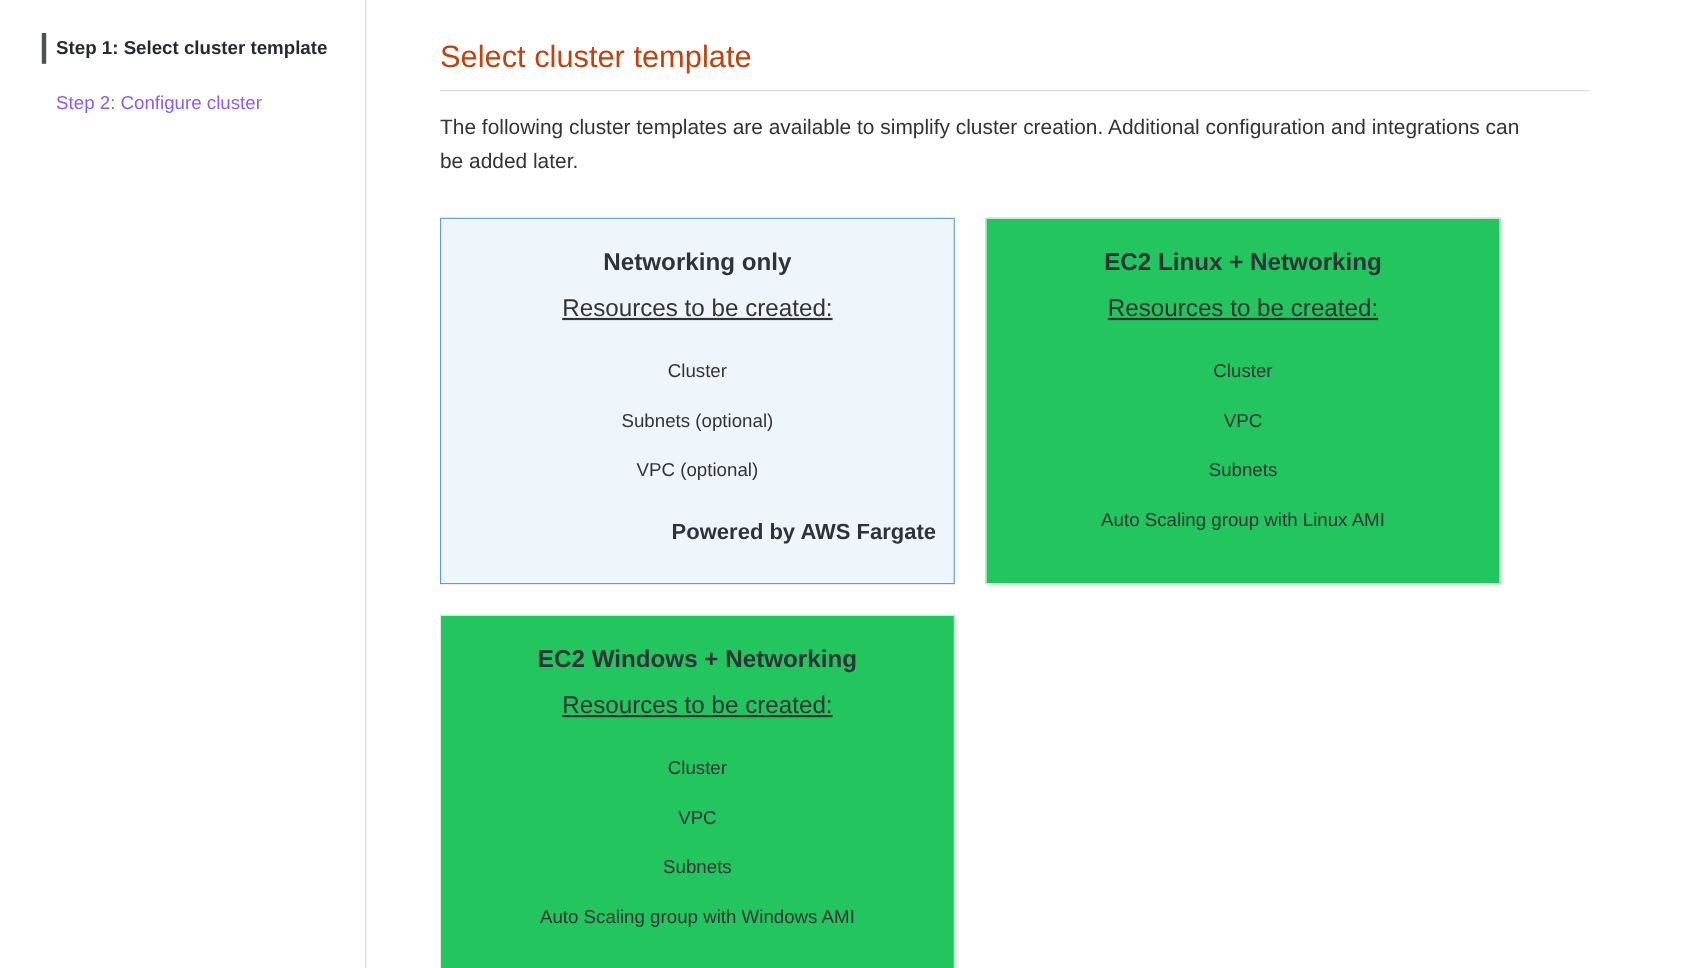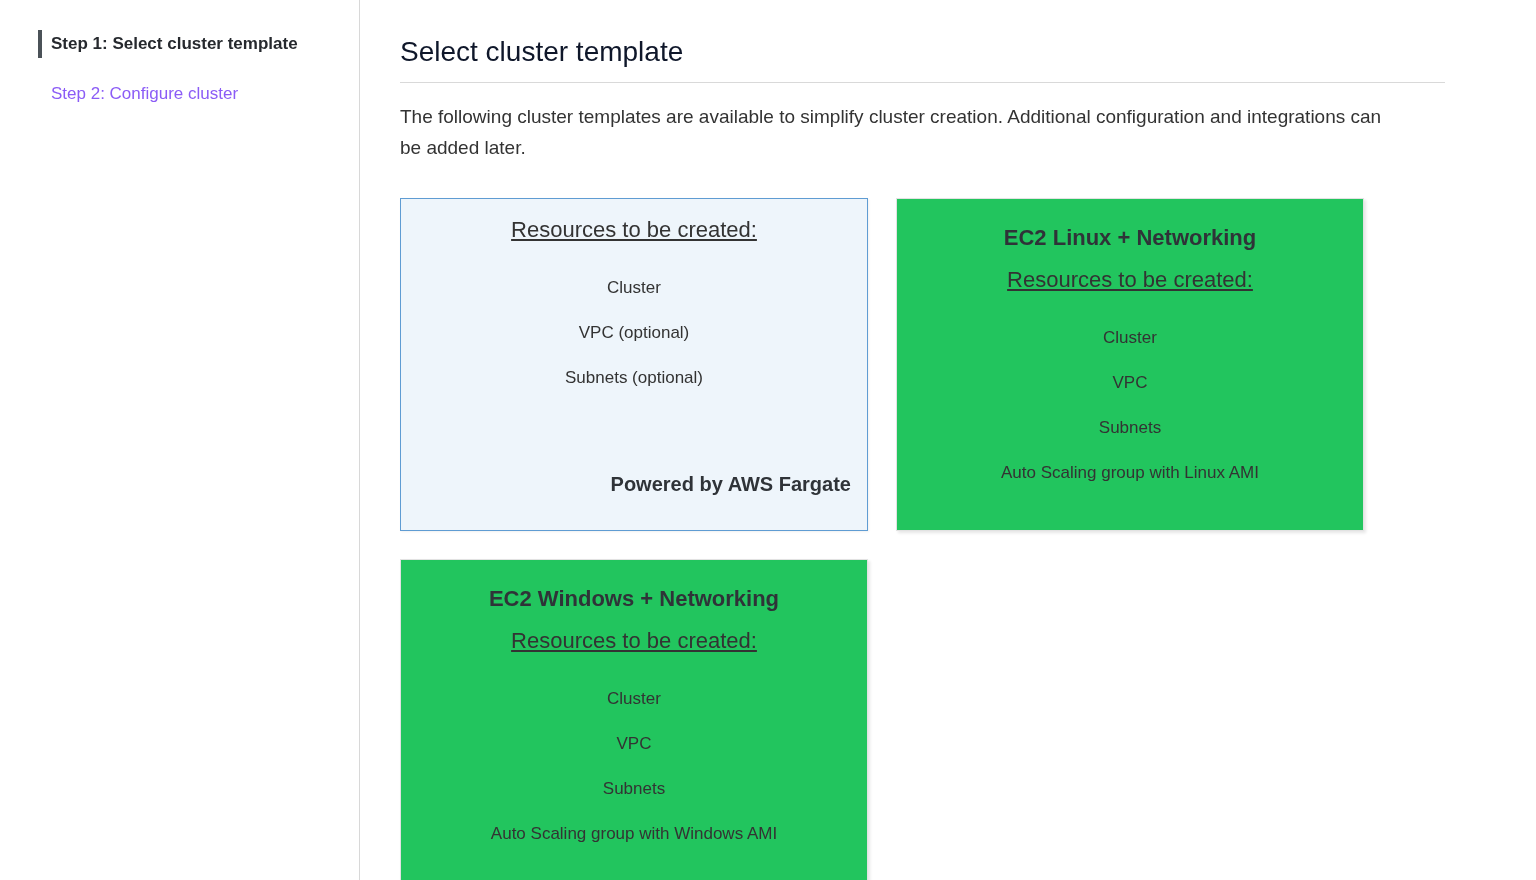--- a/index.html
+++ b/index.html
@@ -9,21 +9,21 @@
     background: #ffffff;
     font-family: "Liberation Sans", sans-serif;
     color: #333333;
     overflow: hidden;
   }
 
   
   .sidebar {
     position: absolute;
     left: 0; top: 0;
-    width: 360px;
+    width: 333px;
     height: 880px;
     border-right: 1px solid #d8d8d8;
     background: #ffffff;
   }
   .step {
     font-size: 17px;
     margin: 0 0 0 38px;
     padding: 4px 0 4px 0;
     cursor: pointer;
   }
@@ -44,21 +44,21 @@
   .main {
     position: absolute;
     left: 400px;
     top: 0;
     width: 1045px;
   }
   .page-title {
     margin-top: 36px;
     font-size: 28px;
     font-weight: 400;
-    color: #0f172a;
+    color: #c2410c;
   }
   .title-rule {
     border: none;
     border-top: 1px solid #d9d9d9;
     margin: 14px 0 18px 0;
   }
   .page-description {
     font-size: 19px;
     line-height: 1.65;
     color: #333;
@@ -131,25 +131,26 @@
 </nav>
 
 <main class="main">
   <h1 class="page-title">Select cluster template</h1>
   <hr class="title-rule">
   <p class="page-description">The following cluster templates are available to simplify cluster creation. Additional configuration and integrations can be added later.</p>
 
   <div class="cards">
 
     <div class="card selected">
+      <h3 class="card-title">Networking only</h3>
       <div class="resources-heading">Resources to be created:</div>
       <ul class="resource-list">
         <li>Cluster</li>
+        <li>Subnets (optional)</li>
         <li>VPC (optional)</li>
-        <li>Subnets (optional)</li>
       </ul>
       <div class="card-footer">Powered by AWS Fargate</div>
     </div>
 
     <div class="card">
       <h3 class="card-title">EC2 Linux + Networking</h3>
       <div class="resources-heading">Resources to be created:</div>
       <ul class="resource-list">
         <li>Cluster</li>
         <li>VPC</li>

